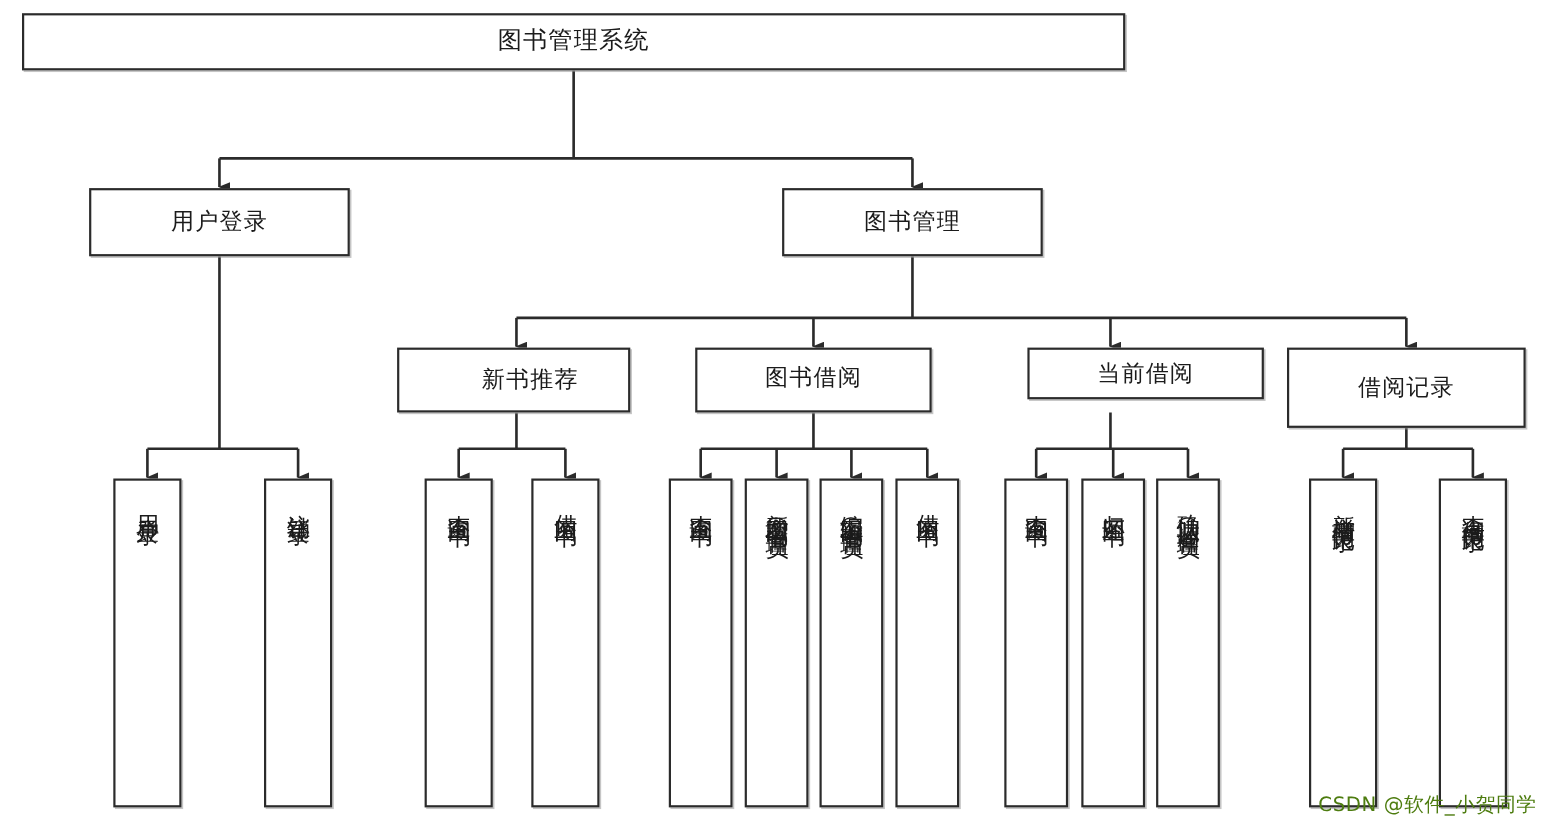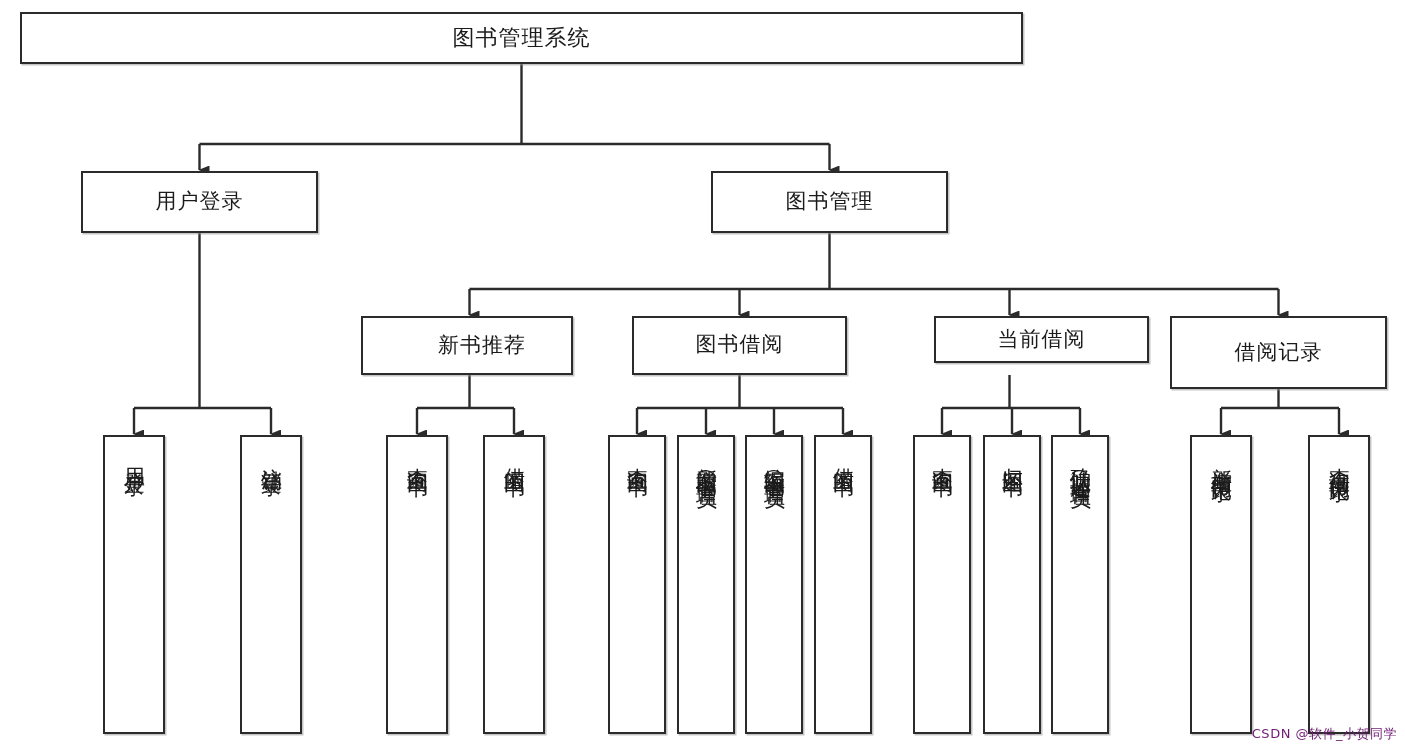--- a/index.html
+++ b/index.html
@@ -59,22 +59,22 @@
     font-size: 21px;
     line-height: 1.18;
     letter-spacing: 3px;
     white-space: pre;
     color: #1b1b1b;
   }
   .watermark {
     position: absolute;
     right: 8px;
     bottom: 4px;
-    font-size: 13px;
-    color: #701a75;
+    font-size: 18px;
+    color: #4d7c0f;
     letter-spacing: 0.5px;
     user-select: none;
     white-space: nowrap;
   }
 </style>
 </head>
 <body>
 
 <div id="diagram-root">
 

